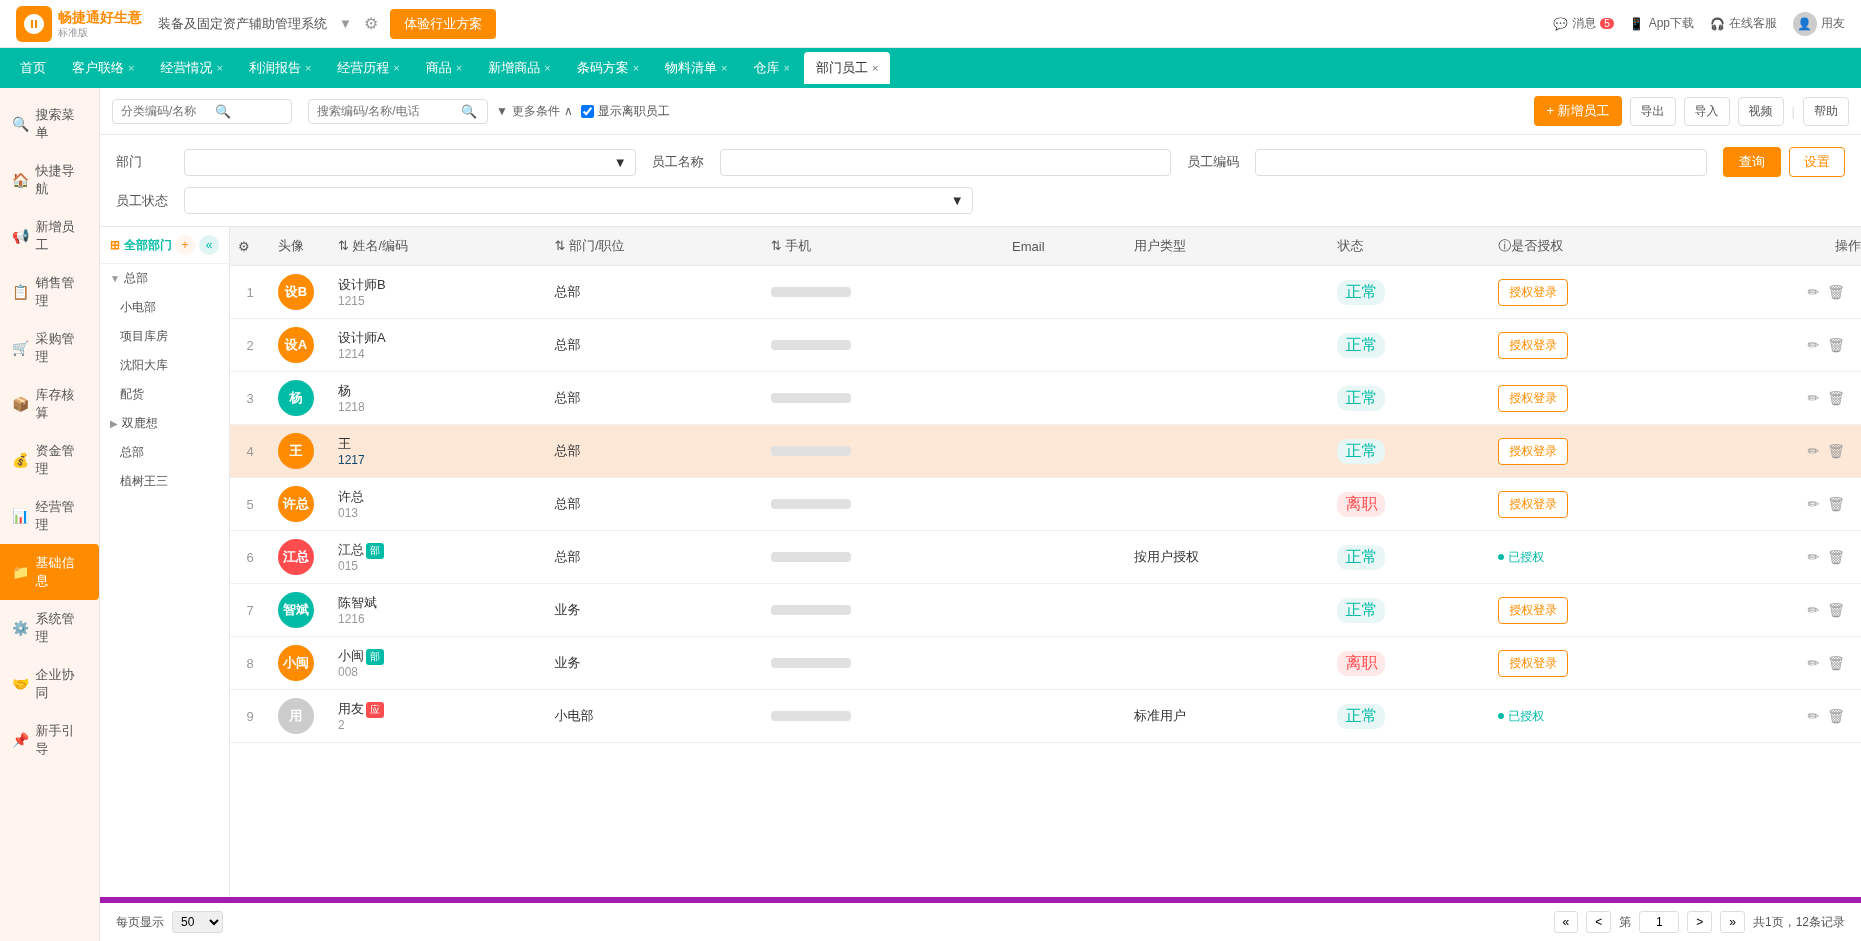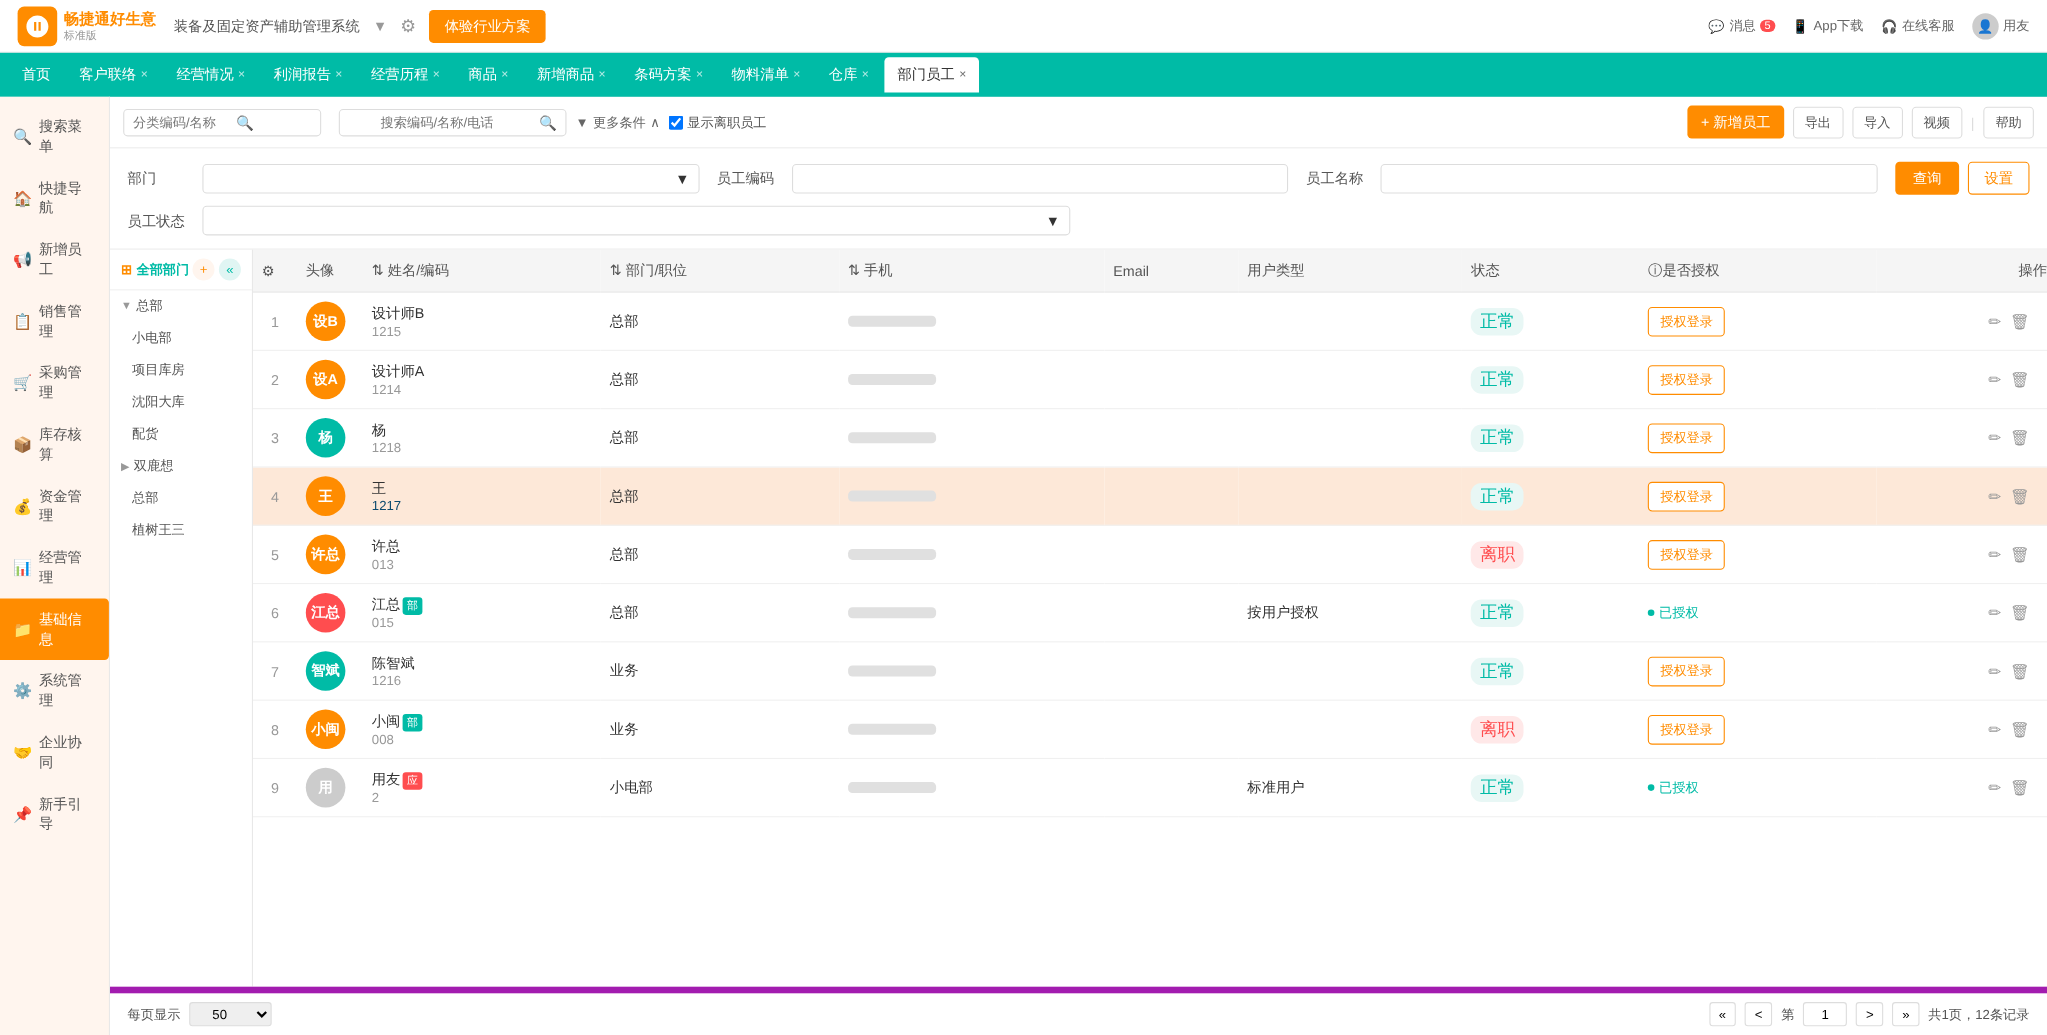--- a/index.html
+++ b/index.html
@@ -248,21 +248,21 @@
 
   <div class="content-area">
 
     <div class="toolbar">
 
       <div class="search-box">
         <input type="text" placeholder="分类编码/名称" style="width: 90px;">
         <span>🔍</span>
       </div>
       <div class="search-box" style="margin-left:8px;">
-        <input type="text" style="width: 140px; margin-left: 29px;" placeholder="搜索编码/名称/电话">
+        <input type="text" style="width: 140px;" placeholder="搜索编码/名称/电话">
         <span>🔍</span>
       </div>
       <div class="filter-btn">
         <span>▼</span>
         <span>更多条件</span>
         <span>∧</span>
       </div>
       <div class="checkbox-label">
         <input type="checkbox" checked="" style="">
         <span>显示离职员工</span>
@@ -280,25 +280,25 @@
     <div class="filter-form">
       <div class="filter-row">
         <div class="filter-field">
           <span class="filter-label">部门</span>
           <div class="filter-select">
             <span></span>
             <span>▼</span>
           </div>
         </div>
         <div class="filter-field">
+          <span class="filter-label">员工名称</span>
+          <input class="filter-input" type="text" style="">
+        </div>
+        <div class="filter-field">
           <span class="filter-label">员工编码</span>
-          <input class="filter-input" type="text" style="">
-        </div>
-        <div class="filter-field">
-          <span class="filter-label">员工名称</span>
           <input class="filter-input" type="text" style="">
         </div>
         <div class="filter-actions">
           <button class="btn-query">查询</button>
           <button class="btn-set">设置</button>
         </div>
       </div>
       <div class="filter-row">
         <div class="filter-field">
           <span class="filter-label">员工状态</span>
@@ -577,21 +577,21 @@
       </div>
     </td>
   </tr>
             </tbody>
         </table>
       </div>
     </div>
 
     <div class="footer">
       <span>每页显示</span>
-      <select style="border:1px solid #ddd;padding:2px 16px;border-radius:3px;font-size:12px;">
+      <select style="border:1px solid #ddd;padding:2px 4px;border-radius:3px;font-size:12px;">
         <option>50</option>
         <option>100</option>
       </select>
       <div class="footer-right">
         <button class="page-btn">«</button>
         <button class="page-btn">&lt;</button>
         <span>第</span>
         <input class="page-input" type="text" value="1" style="">
         <button class="page-btn">&gt;</button>
         <button class="page-btn">»</button>

